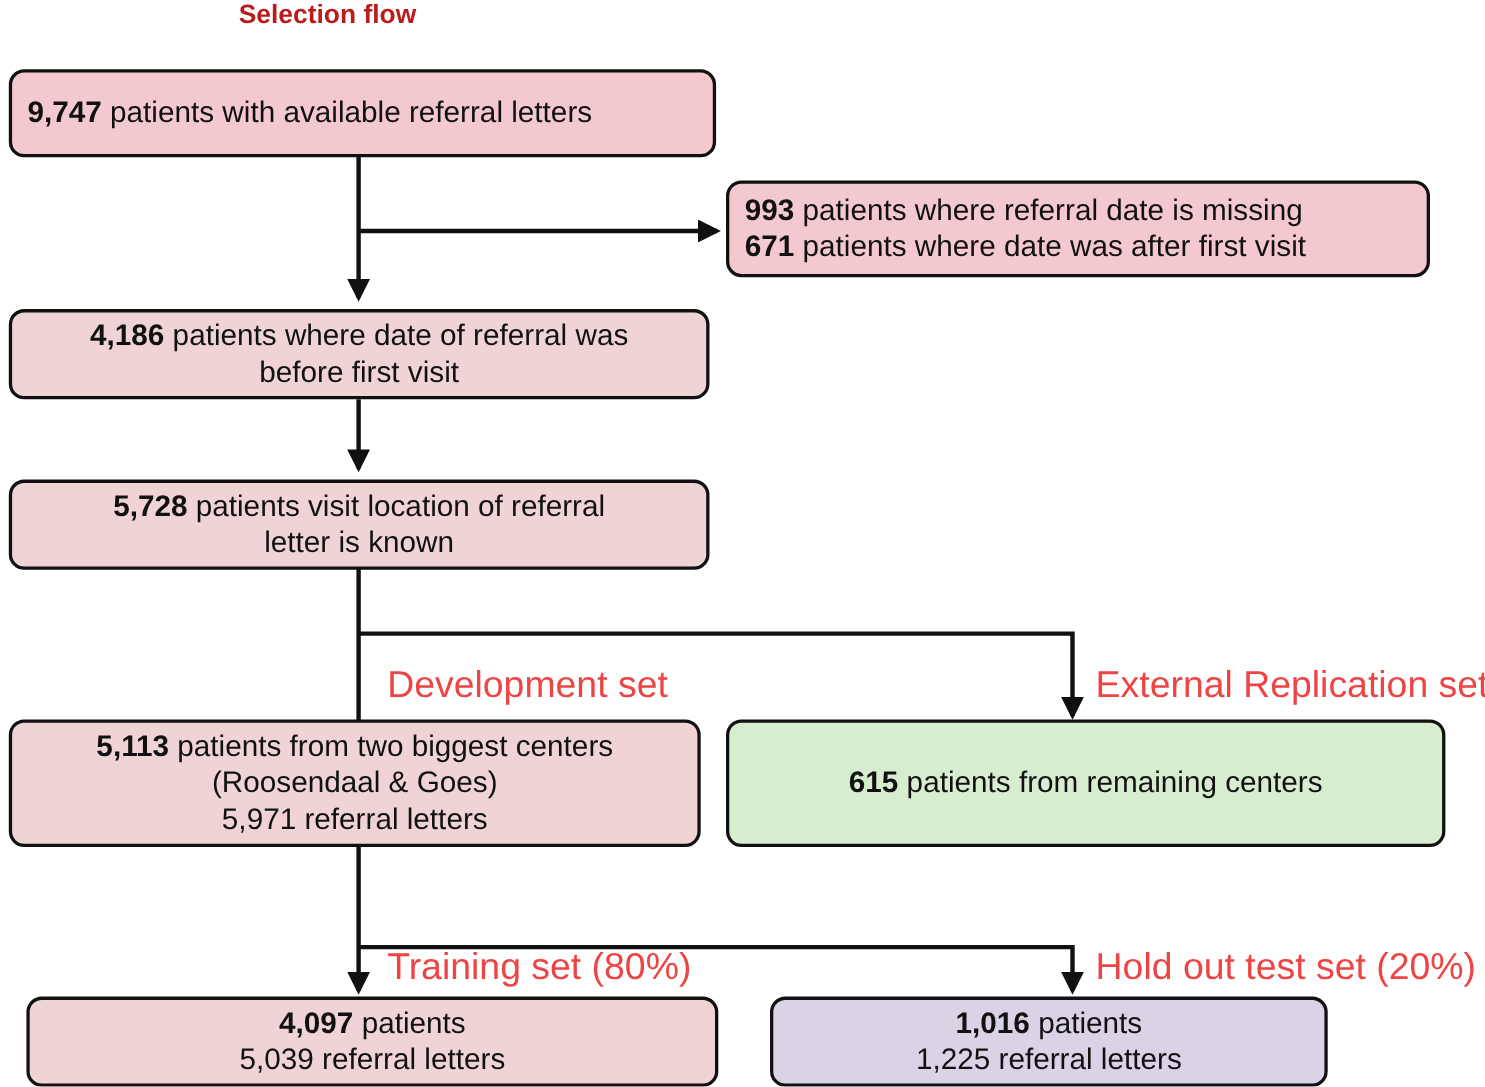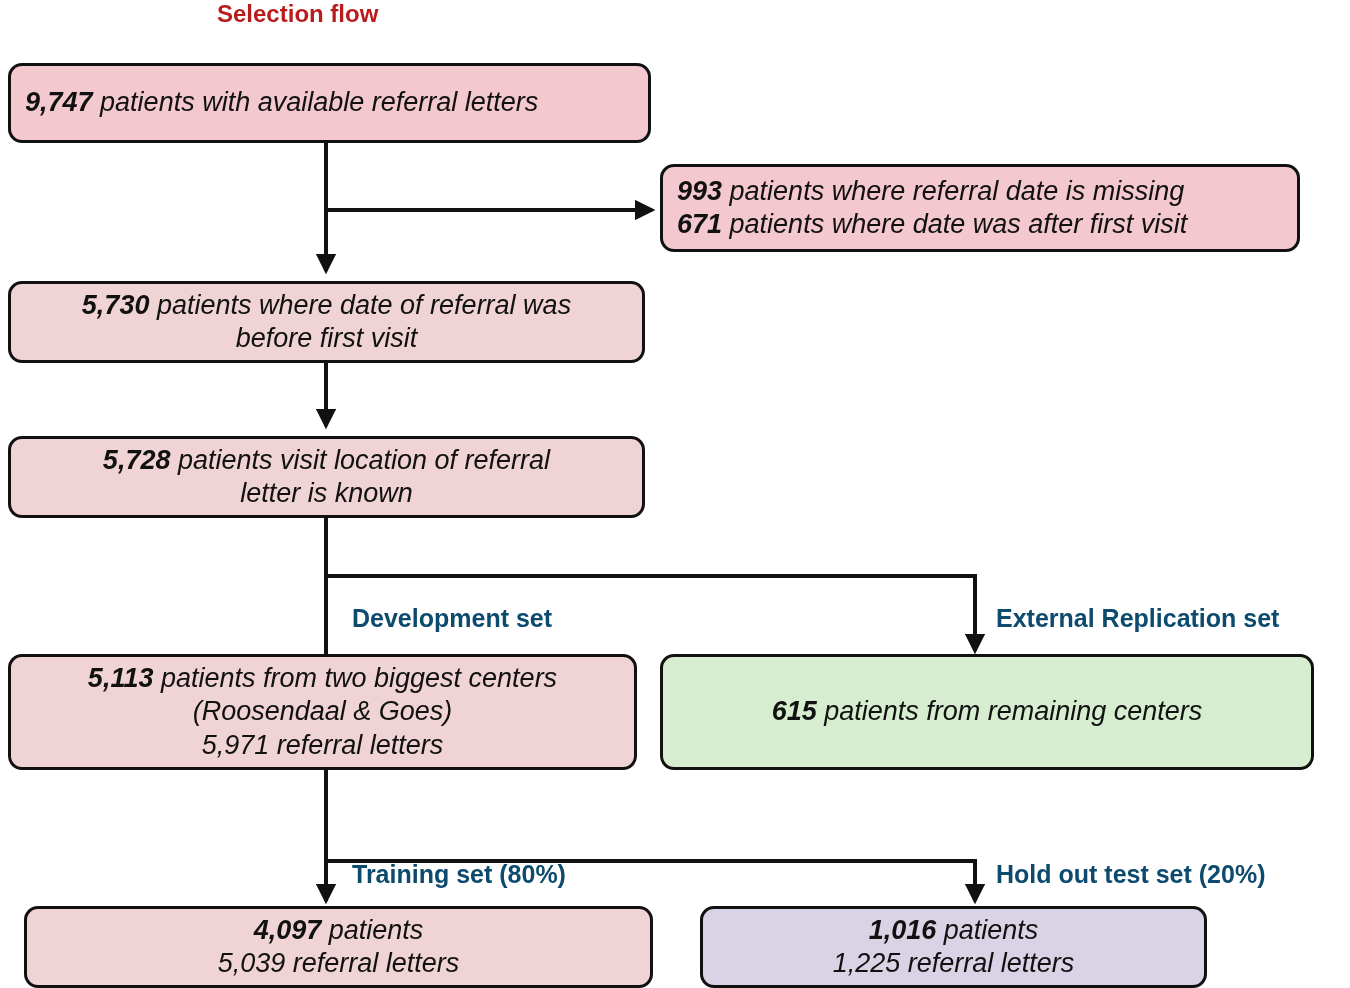--- a/index.html
+++ b/index.html
@@ -33,21 +33,20 @@
     border-radius: 14px;
     display: flex;
     flex-direction: column;
     align-items: center;
     justify-content: center;
     text-align: right;
     font-size: 27px;
     line-height: 1.24;
     color: #111111;
     padding: 4px 14px;
-    font-style: italic;
   }
   .node .line {
     display: block;
     white-space: nowrap;
   }
   .node .line.left {
     align-self: flex-start;
   }
   .node b {
     font-weight: bold;
@@ -59,23 +58,23 @@
 
   .title {
     position: absolute;
     font-size: 24px;
     font-weight: bold;
     color: #b91c1c;
     white-space: nowrap;
   }
   .grouplabel {
     position: absolute;
-    font-size: 25px;
-    font-weight: bold;
-    color: #0c4a6e;
+    font-size: 34px;
+    font-weight: normal;
+    color: #ef4444;
     white-space: nowrap;
   }
 </style>
 </head>
 <body>
 
 <div id="canvas">
 
   <div class="title" style="left:217px; top:0px;">Selection flow</div>
 
@@ -106,21 +105,21 @@
   <div class="node pink-bright" style="left:8px; top:63px; width:643px; height:80px;">
     <span class="line left"><b>9,747</b><span> patients with available referral letters</span></span>
   </div>
 
   <div class="node pink-bright" style="left:660px; top:164px; width:640px; height:88px;">
     <span class="line left"><b>993</b><span> patients where referral date is missing</span></span>
     <span class="line left"><b>671</b><span> patients where date was after first visit</span></span>
   </div>
 
   <div class="node pink-soft" style="left:8px; top:281px; width:637px; height:82px;">
-    <span class="line"><b>5,730</b><span> patients where date of referral was</span></span>
+    <span class="line"><b>4,186</b><span> patients where date of referral was</span></span>
     <span class="line"><span>before first visit</span></span>
   </div>
 
   <div class="node pink-soft" style="left:8px; top:436px; width:637px; height:82px;">
     <span class="line"><b>5,728</b><span> patients visit location of referral</span></span>
     <span class="line"><span>letter is known</span></span>
   </div>
 
   <div class="grouplabel" style="left:352px; top:604px;">Development set</div>
   <div class="grouplabel" style="left:996px; top:604px;">External Replication set</div>

